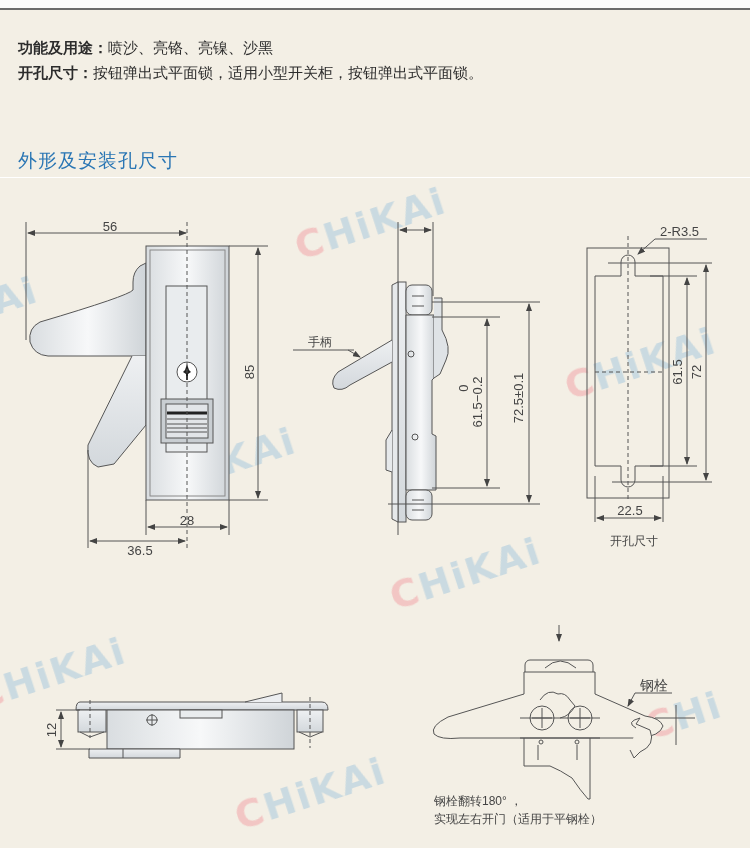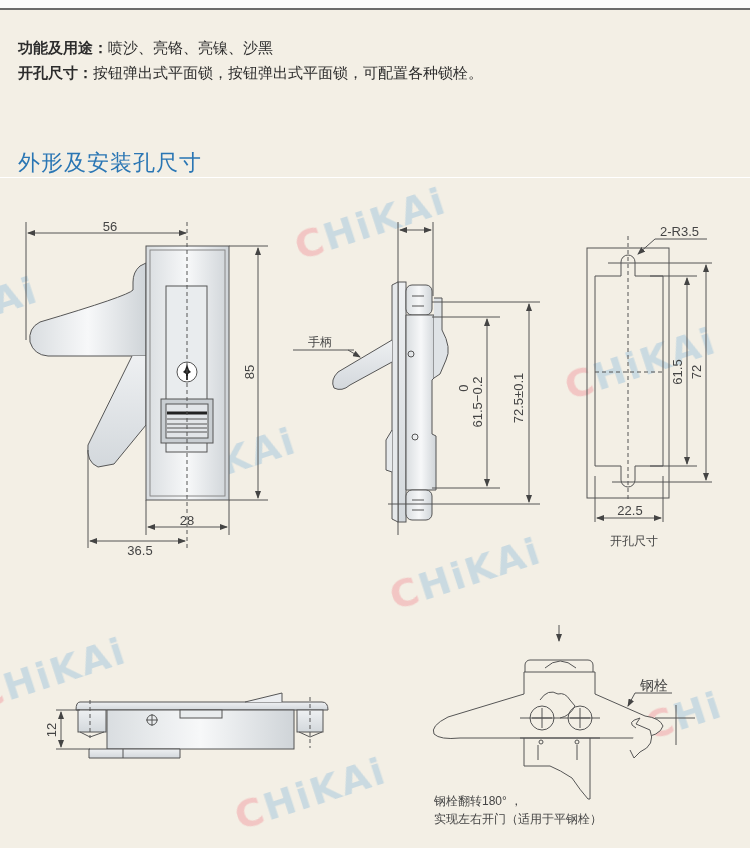--- a/index.html
+++ b/index.html
@@ -1,34 +1,34 @@
 <!DOCTYPE html>
 <html><head>
 <meta charset="utf-8">
 <style>
   html,body{margin:0;padding:0;}
   body{width:750px;height:848px;background:#f3efe5;position:relative;overflow:hidden;font-family:"DejaVu Sans","Liberation Sans",sans-serif;color:#333;}
   .topbar{position:absolute;left:0;top:0;width:750px;height:8px;background:#fbfbfb;border-bottom:2px solid #6b6b6b;}
   .specs{position:absolute;left:18px;top:36px;font-size:15px;line-height:25px;color:#2c2c2c;}
   .spec-row{white-space:nowrap;}
   .spec-key{font-weight:bold;}
-  .section-title{position:absolute;left:18px;top:148px;font-size:22px;color:#2a76b4;letter-spacing:1px;}
+  .section-title{position:absolute;left:18px;top:148px;font-size:19px;color:#2a76b4;letter-spacing:1px;}
   .divider{position:absolute;left:0;top:177px;width:750px;height:1px;background:#ffffff;}
   svg{position:absolute;left:0;top:0;}
   .lbl{font-family:"Liberation Sans","DejaVu Sans",sans-serif;fill:#444;}
   .wm{font-family:"DejaVu Sans",sans-serif;font-weight:bold;font-size:38px;letter-spacing:2px;}
 </style>
 </head>
 <body>
 
 <div class="topbar"></div>
 
 <div class="specs">
   <div class="spec-row"><span class="spec-key">功能及用途：</span><span>喷沙、亮铬、亮镍、沙黑</span></div>
-  <div class="spec-row"><span class="spec-key">开孔尺寸：</span><span>按钮弹出式平面锁，按钮弹出式平面锁，可配置各种锁栓。</span></div>
+  <div class="spec-row"><span class="spec-key">开孔尺寸：</span><span>按钮弹出式平面锁，适用小型开关柜，按钮弹出式平面锁。</span></div>
 </div>
 
 <div class="section-title">外形及安装孔尺寸</div>
 <div class="divider"></div>
 
 <svg width="750" height="848" viewBox="0 0 750 848">
   <defs>
     <linearGradient id="metal" x1="0" x2="1" y1="0" y2="0">
       <stop offset="0" stop-color="#d9dde0"></stop>
       <stop offset="0.5" stop-color="#f7f8f9"></stop>

